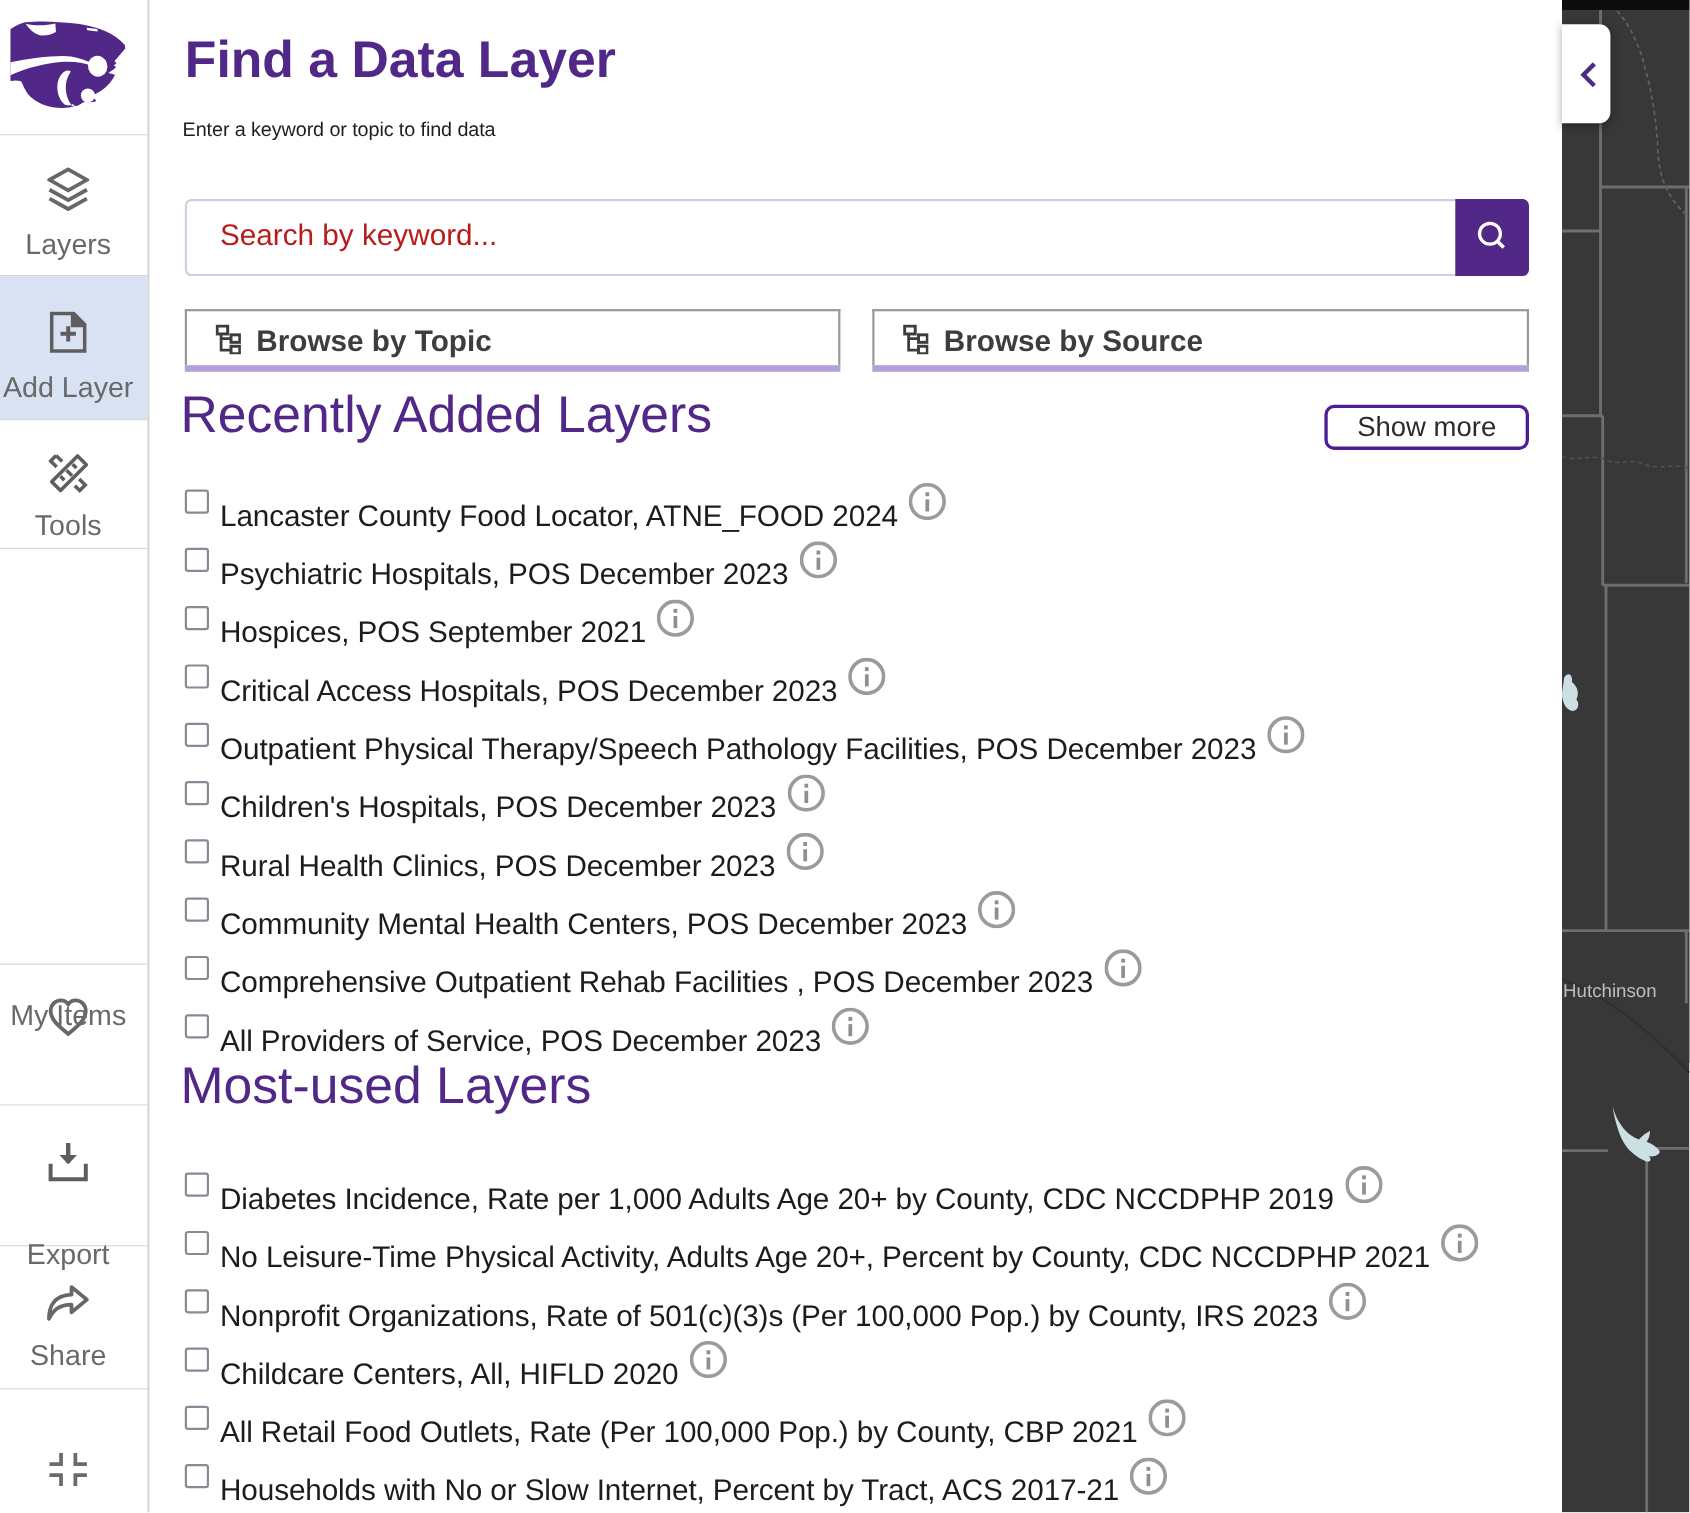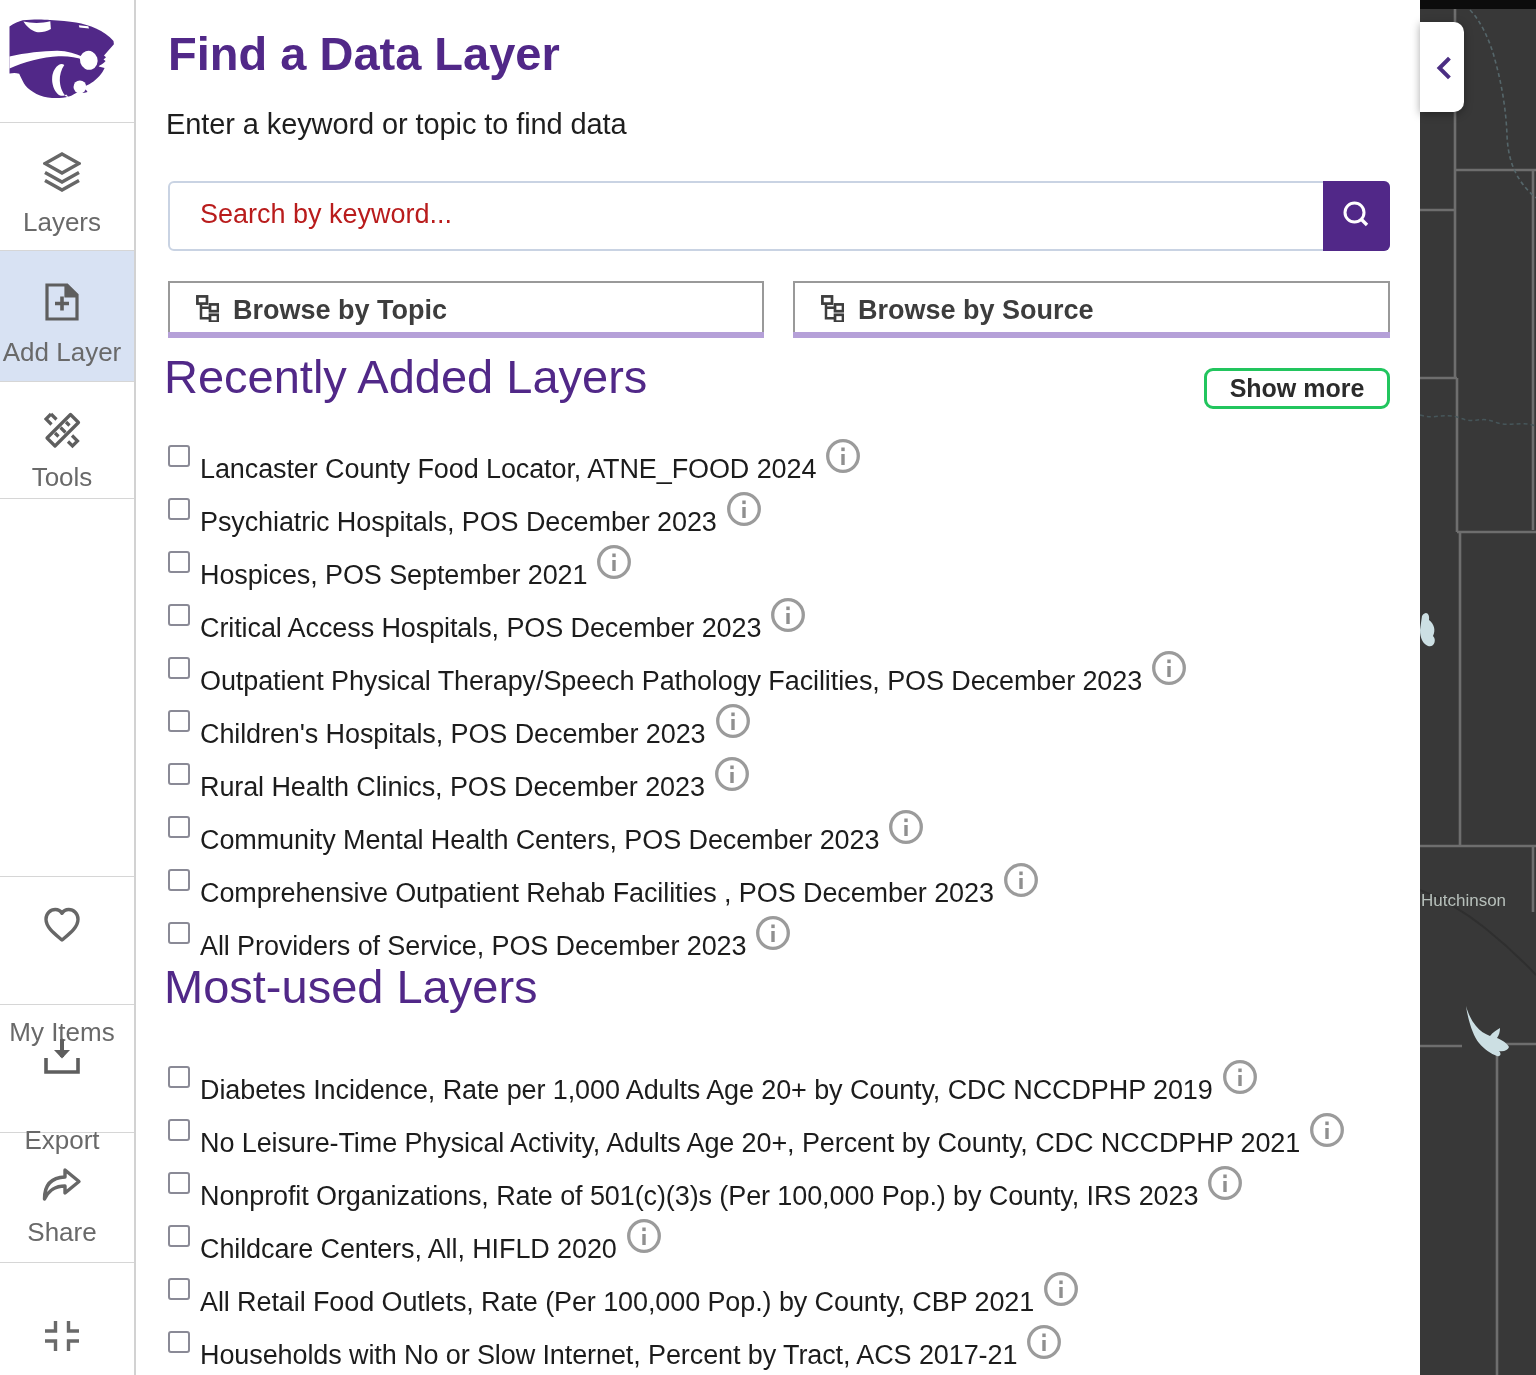--- a/index.html
+++ b/index.html
@@ -15,35 +15,35 @@
 .navlabel { position:absolute; width:124px; text-align:center; white-space:nowrap;
   font-weight:normal; font-size:26px; color:#696969; letter-spacing:0; }
 #addlayer-bg { position:absolute; left:0; top:251px; width:134px; height:130px;
   background:#d8e2f3; }
 .navicon { position:absolute; left:0; width:124px; text-align:center; }
 
 
 #main { position:absolute; left:136px; top:0; width:1284px; height:1375px; background:#fff; }
 h1.title { position:absolute; left:168px; top:30px; font-size:47px;
   color:#512888; font-weight:bold; line-height:1; }
-.subtitle { position:absolute; left:166px; top:108px; font-size:29px; letter-spacing:-0.1px; color:#1e1e1e;text-align:right; }
+.subtitle { position:absolute; left:166px; top:108px; font-size:18px; letter-spacing:-0.1px; color:#1e1e1e;text-align:right; }
 #searchbox { position:absolute; left:168px; top:181px; width:1222px; height:70px;
   border:2px solid #c9d3e3; border-radius:6px; background:#fff; }
 #searchph { position:absolute; left:200px; top:199px; font-size:27px; color:#b91c1c; }
 #searchbtn { position:absolute; left:1323px; top:181px; width:67px; height:70px;
   background:#512888; border-radius:0 6px 6px 0; }
 .browse { position:absolute; top:281px; height:51px; background:#fff;
   border:2px solid #999; border-bottom:none; }
 .browse-under { position:absolute; top:332px; height:6px; background:#b5a0d8; }
 .browse-label { position:absolute; top:292px; font-weight:bold; font-size:27px; color:#3d3d3d; }
 h2.sect { position:absolute; left:164px; font-size:47px; color:#512888;
   font-weight:normal; line-height:1; }
 #showmore { position:absolute; left:1204px; top:368px; width:186px; height:41px;
-  border:3px solid #22c55e; border-radius:9px; background:#fff;
-  text-align:center; font-weight:bold; font-size:25px; color:#2b2b2b; line-height:35px; }
+  border:3px solid #4c1d95; border-radius:9px; background:#fff;
+  text-align:center; font-weight:normal; font-size:25px; color:#2b2b2b; line-height:35px; }
 .rows { position:absolute; left:168px; }
 .row { height:53px; display:flex; align-items:center; white-space:nowrap; }
 .cb { width:22px; height:22px; border:2px solid #8a8a96; border-radius:3px;
   margin-right:10px; flex:none; }
 .rlabel { font-size:27px; color:#1c1c1c; letter-spacing:-0.1px;margin-top:28px; }
 .info { margin-left:10px; flex:none; }
 
 
 #map { position:absolute; left:1420px; top:0; width:116px; height:966px; background:#383838; }
 #collapse { position:absolute; left:1420px; top:22px; width:44px; height:90px;
@@ -92,21 +92,21 @@
 <div class="navicon" style="top:412px" id="ic-tools"><svg width="37" height="37" viewBox="0 0 37 37" fill="none" stroke="#5e5e5e" stroke-width="3.2">
       <path d="M7 2 L2 7 L7.5 12.5 M12.5 7.5 L7 2 Z"></path>
       <path d="M26.5 2.5 L34.5 10.5 L11 34 L3 26 Z" stroke-linejoin="round"></path>
       <path d="M22 10 L25.5 13.5 M16.5 15.5 L21.5 20.5 M11 21 L14.5 24.5"></path>
       <path d="M28 23.5 L33.5 29 L28.5 34 L24 29.5"></path>
     </svg></div>
 <div class="navlabel" style="top:462px">Tools</div>
 <div class="navicon" style="top:906px" id="ic-heart"><svg width="40" height="38" viewBox="0 0 40 38" fill="none" stroke="#676767" stroke-width="3.4">
       <path d="M20 34 C 13 28 4 21.5 4 13.2 C 4 7.5 8.3 3.5 13.3 3.5 C 16.2 3.5 18.7 5 20 7.3 C 21.3 5 23.8 3.5 26.7 3.5 C 31.7 3.5 36 7.5 36 13.2 C 36 21.5 27 28 20 34 Z" stroke-linejoin="round"></path>
     </svg></div>
-<div class="navlabel" style="top:1017px">My Items</div>
+<div class="navlabel" style="top:908px">My Items</div>
 <div class="navicon" style="top:1037px" id="ic-export"><svg width="40" height="38" viewBox="0 0 40 38" fill="none" stroke="#5e5e5e" stroke-width="3.4">
       <path d="M20 2 L20 20" stroke-width="4"></path>
       <path d="M12 13 L20 21.5 L28 13" fill="#5e5e5e" stroke="none"></path>
       <path d="M4 21 L4 35 L36 35 L36 21" stroke-width="3.6"></path>
     </svg></div>
 <div class="navlabel" style="top:1125px">Export</div>
 <div class="navicon" style="top:1166px" id="ic-share"><svg width="42" height="38" viewBox="0 0 42 38" fill="none" stroke="#676767" stroke-width="3.4">
       <path d="M24 4 L38 15.5 L24 27 L24 20 C 12 20 7 26 3.5 33 C 3.5 22 8 11.5 24 11 Z" stroke-linejoin="round"></path>
     </svg></div>
 <div class="navlabel" style="top:1217px">Share</div>

